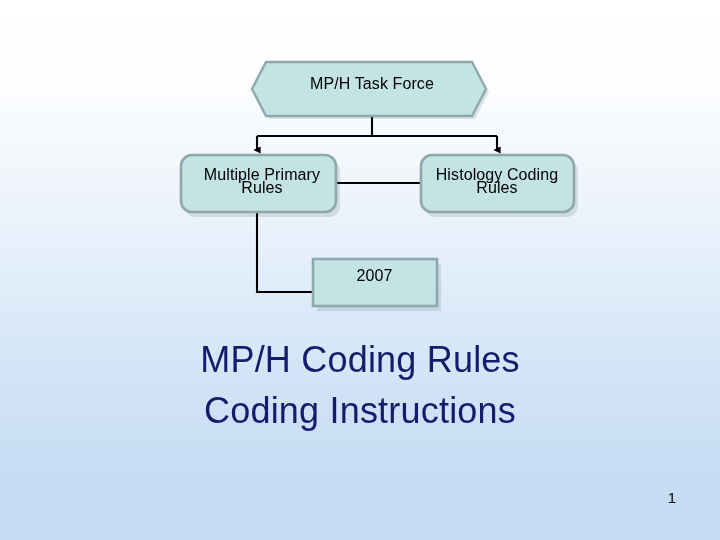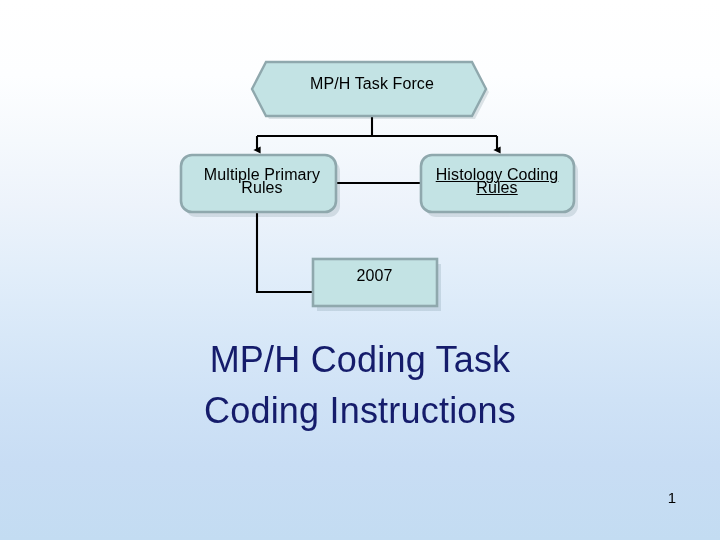--- a/index.html
+++ b/index.html
@@ -61,21 +61,20 @@
   #mp-label {
     left: 180px;
     top: 168px;
     width: 164px;
   }
 
   #hist-label {
     left: 420px;
     top: 168px;
     width: 154px;
-    text-decoration: underline;
   }
 
   #year-label {
     left: 313px;
     top: 269px;
     width: 123px;
     text-align: center;
   }
 
   
@@ -148,19 +147,19 @@
 
   <div class="shape-label" id="mp-label">Multiple Primary
 Rules</div>
 
   <div class="shape-label" id="hist-label">Histology Coding
 Rules</div>
 
   <div class="shape-label" id="year-label">2007</div>
 
   <div id="title-block">
-    <span class="tline">MP/H Coding Task</span>
+    <span class="tline">MP/H Coding Rules</span>
     <span class="tline">Coding Instructions</span>
   </div>
 
   <div id="page-number">1</div>
 
 </div>
 
 </body></html>

